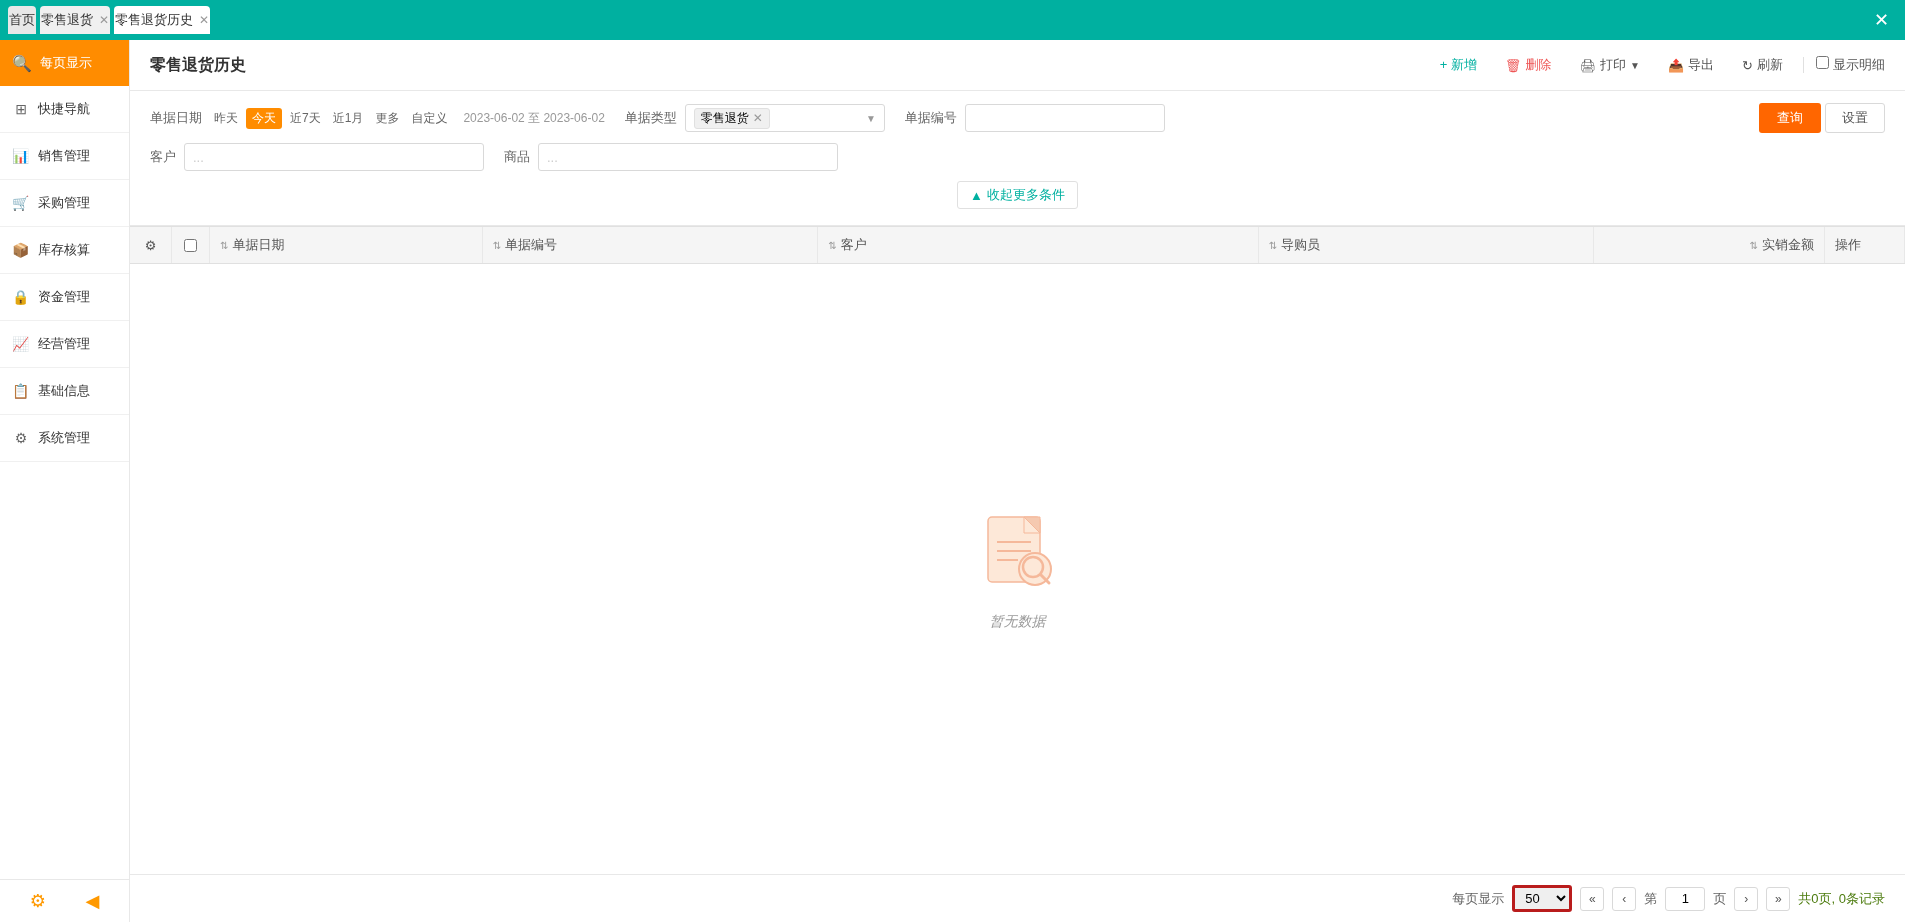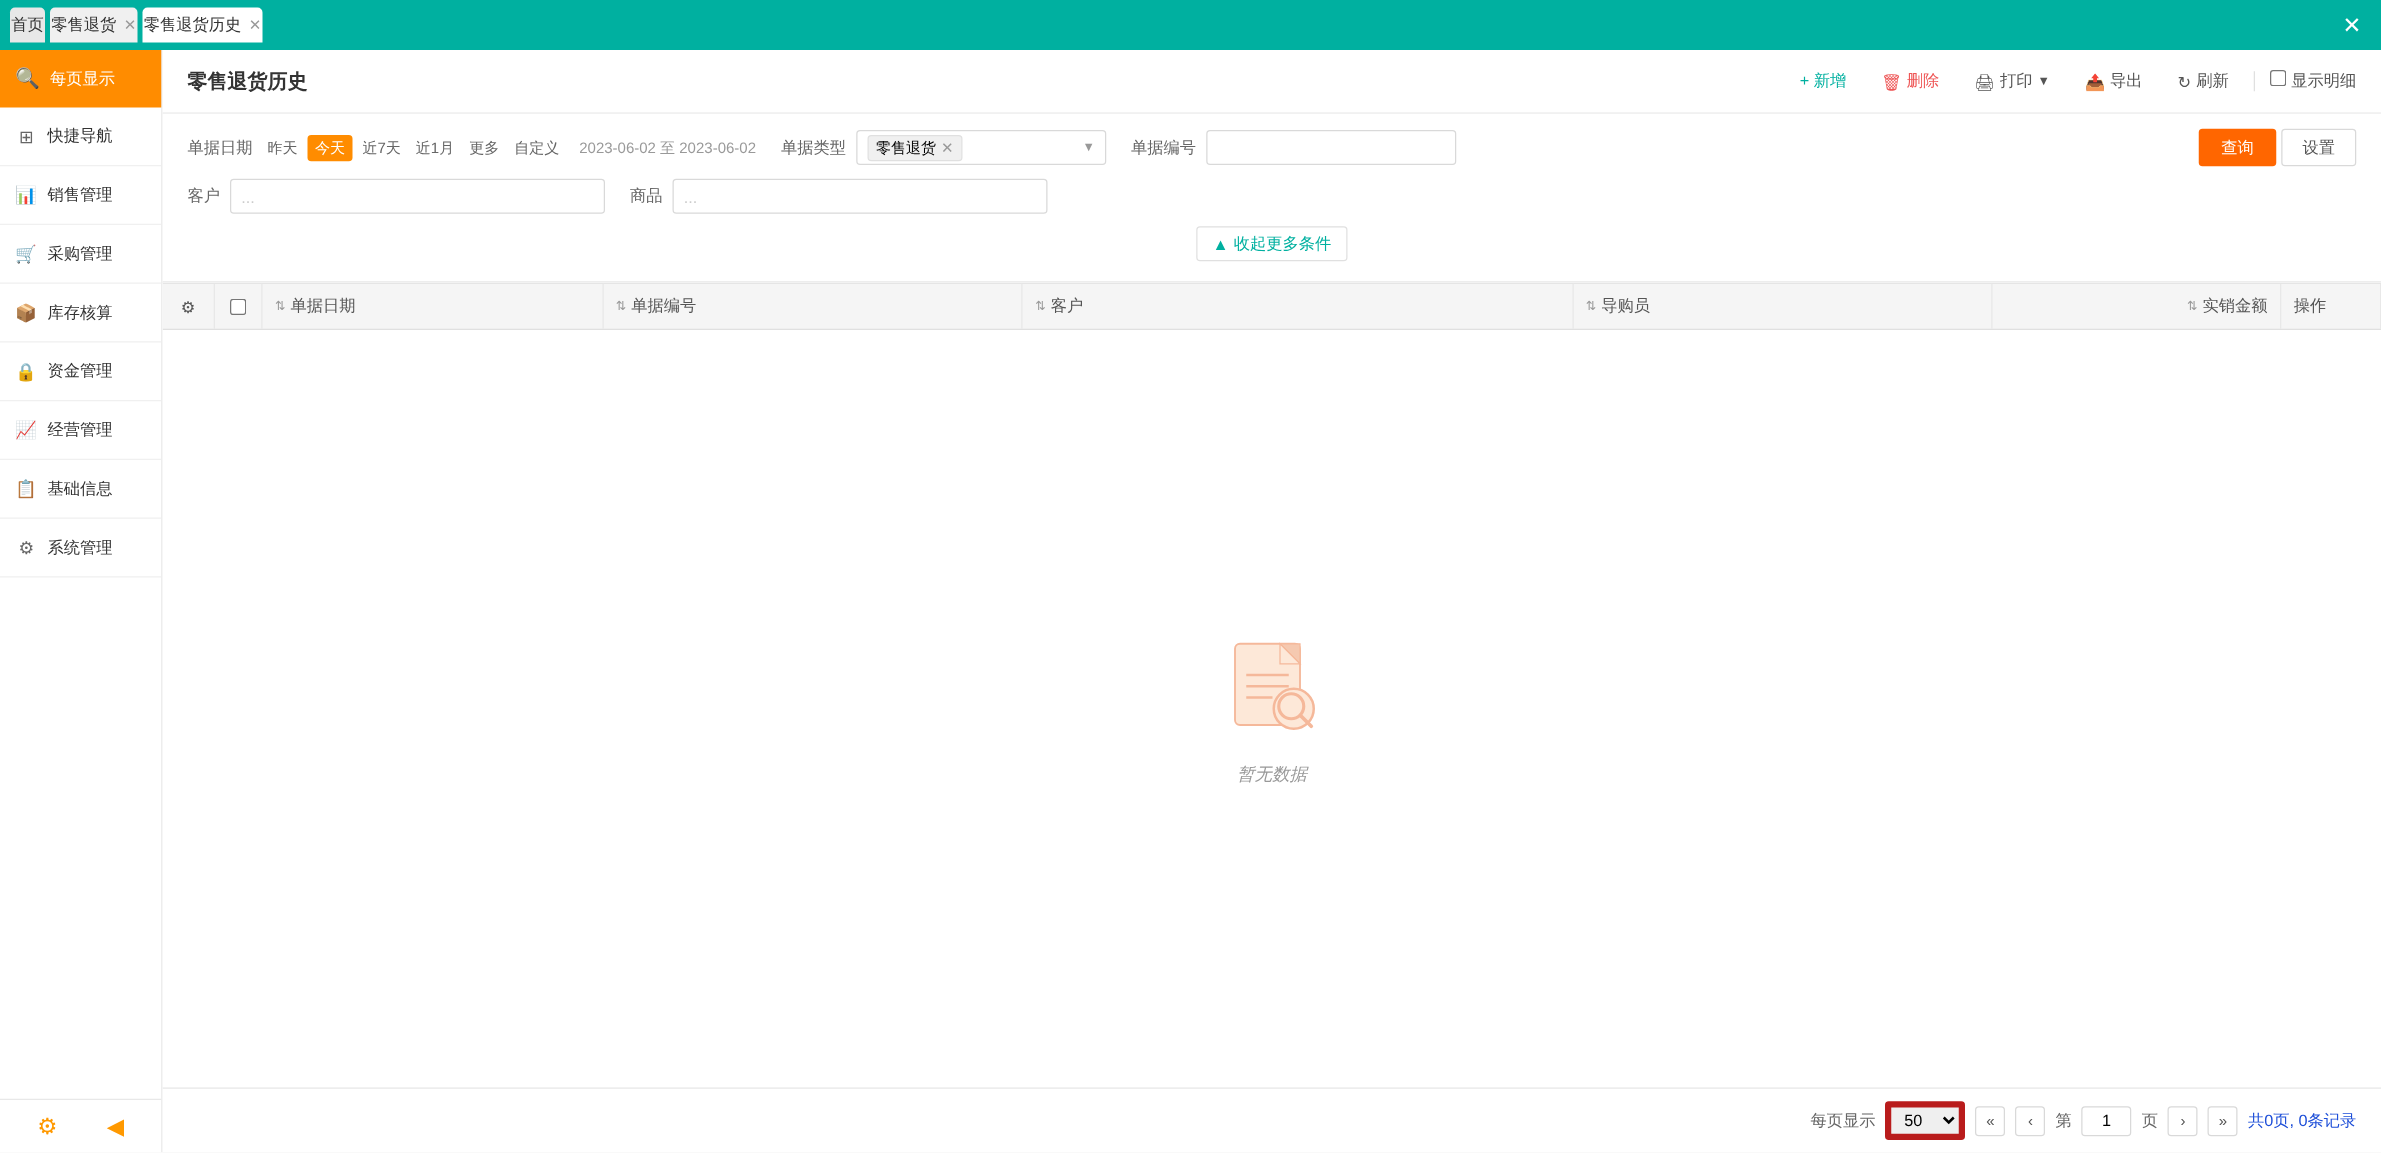--- a/index.html
+++ b/index.html
@@ -72,24 +72,24 @@
     .th.action-col { width: 80px; justify-content: flex-start; }
     .sort-icon { color: #999; font-size: 10px; }
 
     .table-body { flex: 1; display: flex; flex-direction: column; align-items: center; justify-content: center; }
     .empty-state { display: flex; flex-direction: column; align-items: center; gap: 16px; }
     .empty-text { color: #999; font-size: 14px; font-style: italic; }
 
     
     .pagination { background: #fff; border-top: 1px solid #e8e8e8; padding: 10px 20px; display: flex; align-items: center; justify-content: flex-end; gap: 8px; flex-shrink: 0; }
     .pagination-label { color: #666; font-size: 13px; }
-    .pagination-select { border: 5px solid #b91c1c; border-radius: 3px; padding: 2px 6px; font-size: 13px; }
+    .pagination-select { border: 3px solid #b91c1c; border-radius: 3px; padding: 2px 6px; font-size: 13px; }
     .pagination-btn { border: 1px solid #d9d9d9; border-radius: 3px; width: 24px; height: 24px; display: flex; align-items: center; justify-content: center; cursor: pointer; background: #fff; color: #555; font-size: 12px; }
     .page-input { border: 1px solid #d9d9d9; border-radius: 3px; width: 40px; height: 24px; text-align: center; font-size: 13px; }
-    .pagination-info { color: #1d4ed8; font-size: 13px; }
+    .pagination-info { color: #4d7c0f; font-size: 13px; }
 
     
     .doc-svg { width: 90px; height: 90px; }
   </style>
 </head>
 <body>
 
 <div class="top-bar">
   <div class="tab home">
     <span>首页</span>

